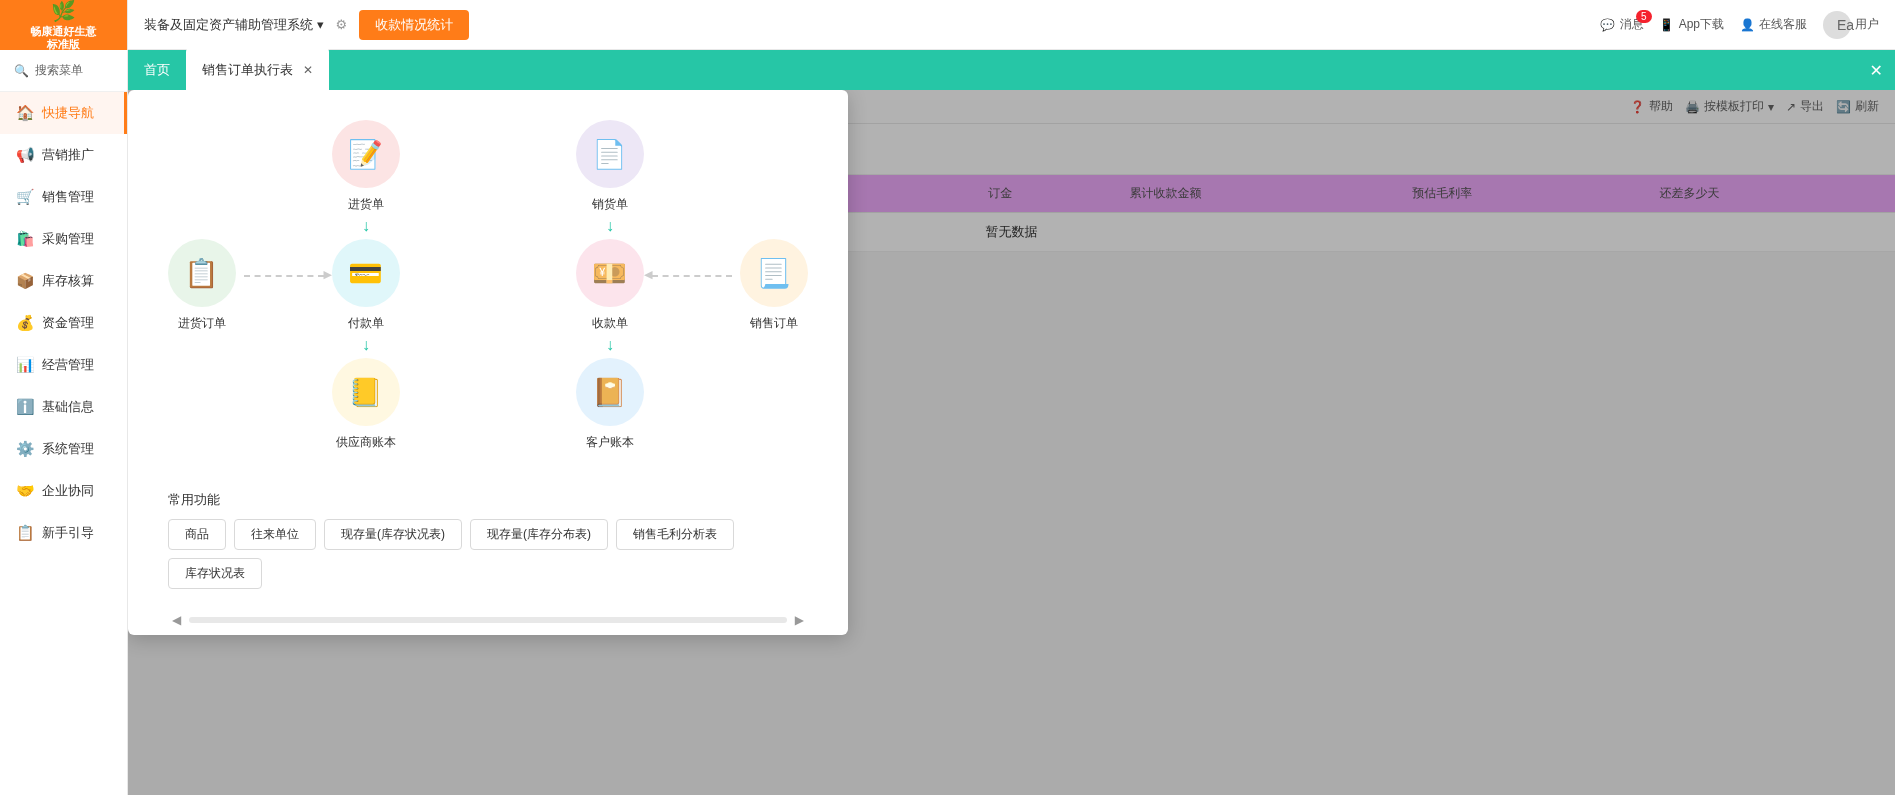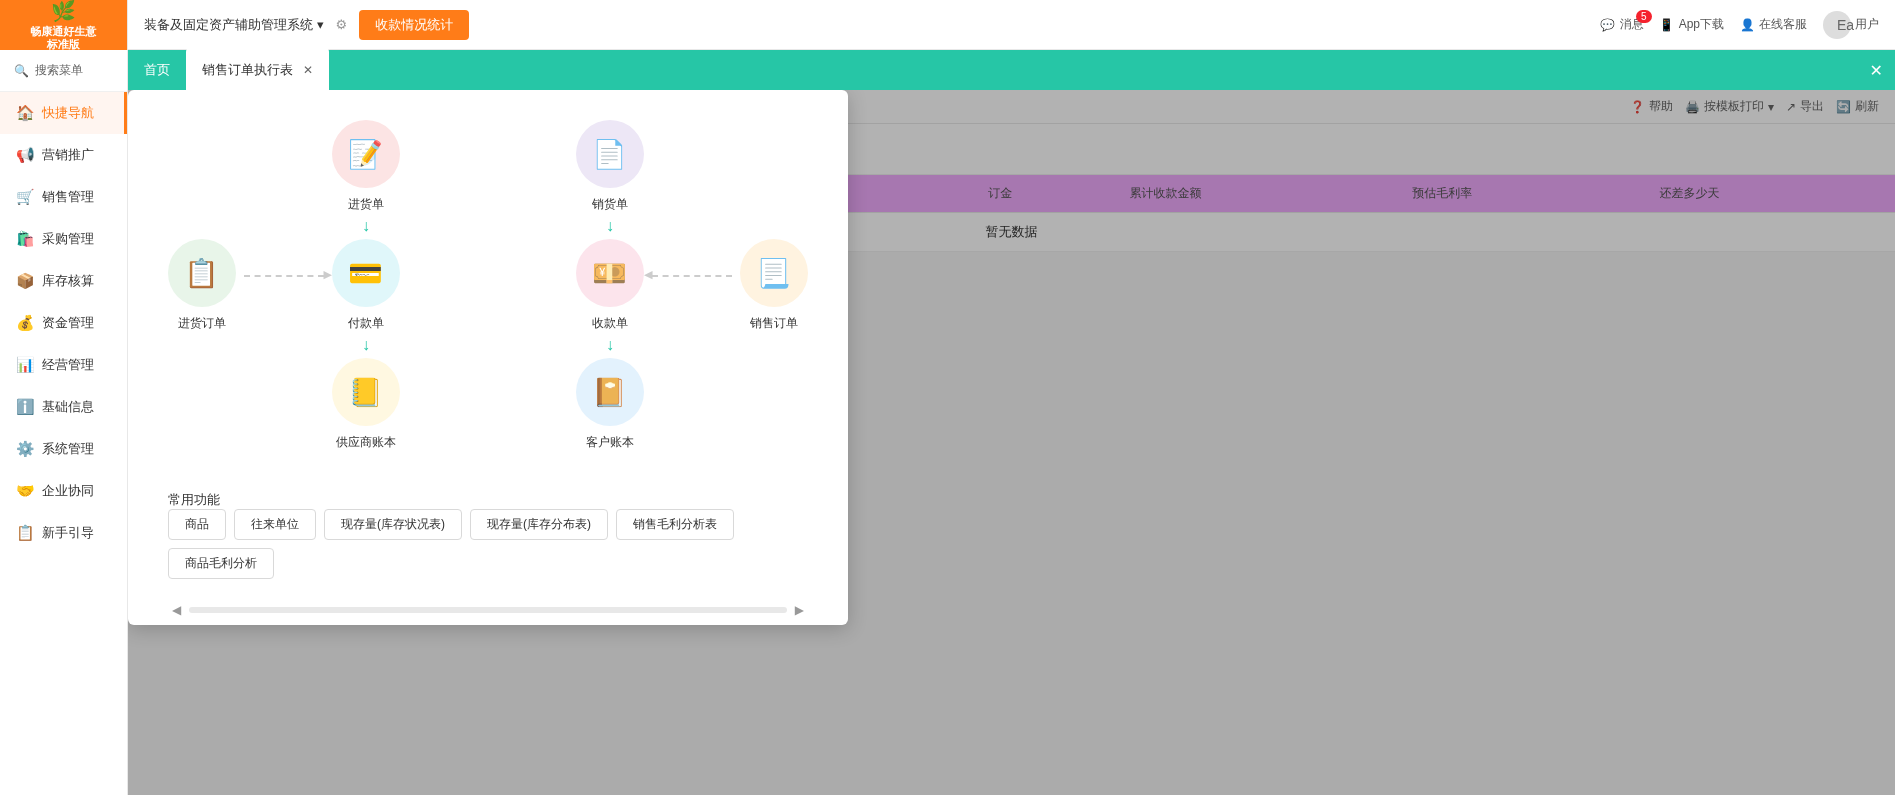--- a/index.html
+++ b/index.html
@@ -378,20 +378,21 @@
     .circle-amber { background: #fff8e1; }
     .circle-lightblue { background: #e3f2fd; }
 
     
     .common-section {
       padding: 0 40px 16px;
     }
     .common-title {
       font-size: 13px;
       color: #333;
+      margin-bottom: 10px;
       font-weight: 500;
     }
     .common-btns {
       display: flex;
       flex-wrap: wrap;
       gap: 8px;
       margin-bottom: 8px;
     }
     .common-btn {
       border: 1px solid #d9d9d9;
@@ -674,21 +675,21 @@
         </div>
 
         <div class="common-section">
           <div class="common-title">常用功能</div>
           <div class="common-btns">
             <button class="common-btn">商品</button>
             <button class="common-btn">往来单位</button>
             <button class="common-btn">现存量(库存状况表)</button>
             <button class="common-btn">现存量(库存分布表)</button>
             <button class="common-btn">销售毛利分析表</button>
-            <button class="common-btn">商品毛利分析</button>
+            <button class="common-btn">库存状况表</button>
           </div>
         </div>
 
         <div class="modal-scroll">
           <span class="scroll-arrow">◀</span>
           <div class="scroll-track"></div>
           <span class="scroll-arrow">▶</span>
         </div>
 
       </div>

